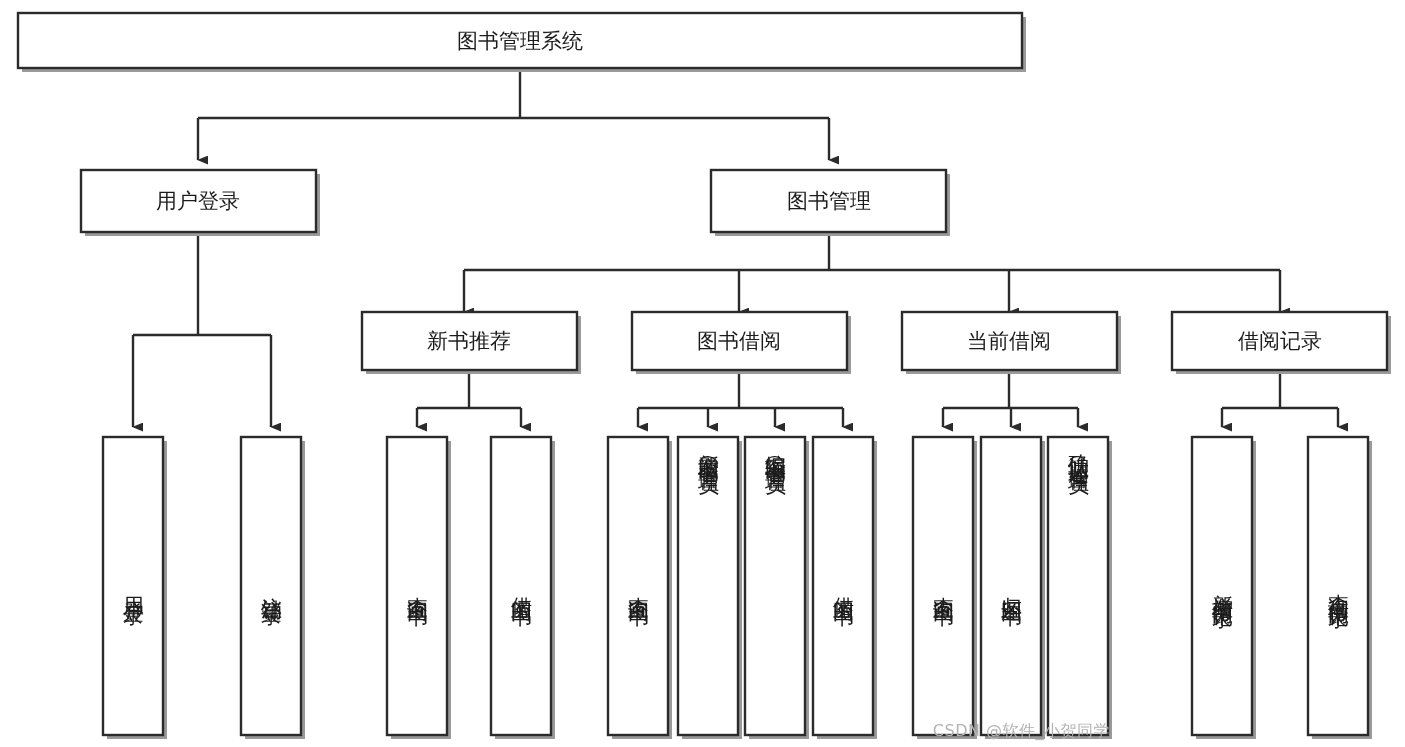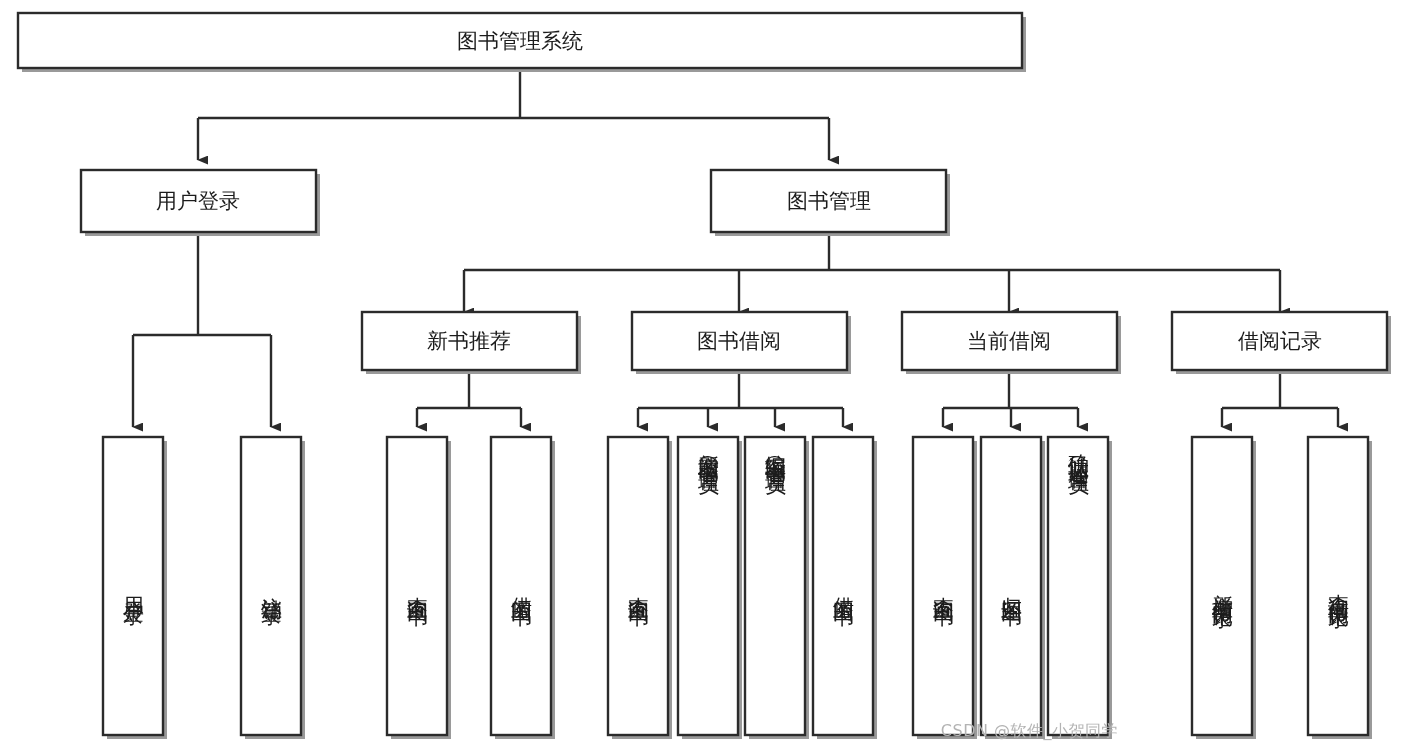--- a/index.html
+++ b/index.html
@@ -57,21 +57,21 @@
     letter-spacing: 3px;
     line-height: 1;
     display: flex;
     align-items: center;
     justify-content: center;
     white-space: nowrap;
     pointer-events: none;
   }
   .watermark {
     position: absolute;
-    right: 12px;
+    right: 20px;
     bottom: 5px;
     font-family: "DejaVu Sans", "Liberation Sans", sans-serif;
     font-size: 16px;
     color: #b3b3b3;
     letter-spacing: 0.5px;
     white-space: nowrap;
   }
 </style>
 </head>
 <body>

